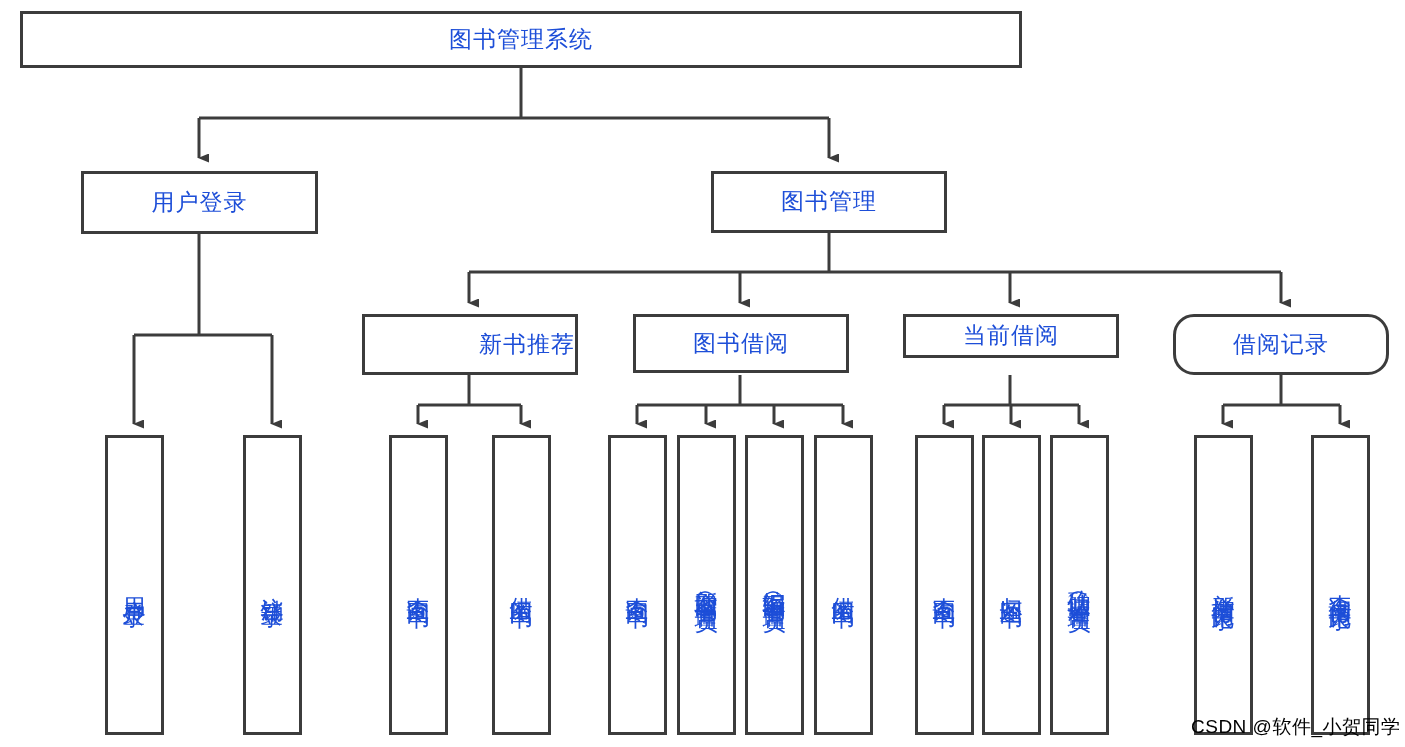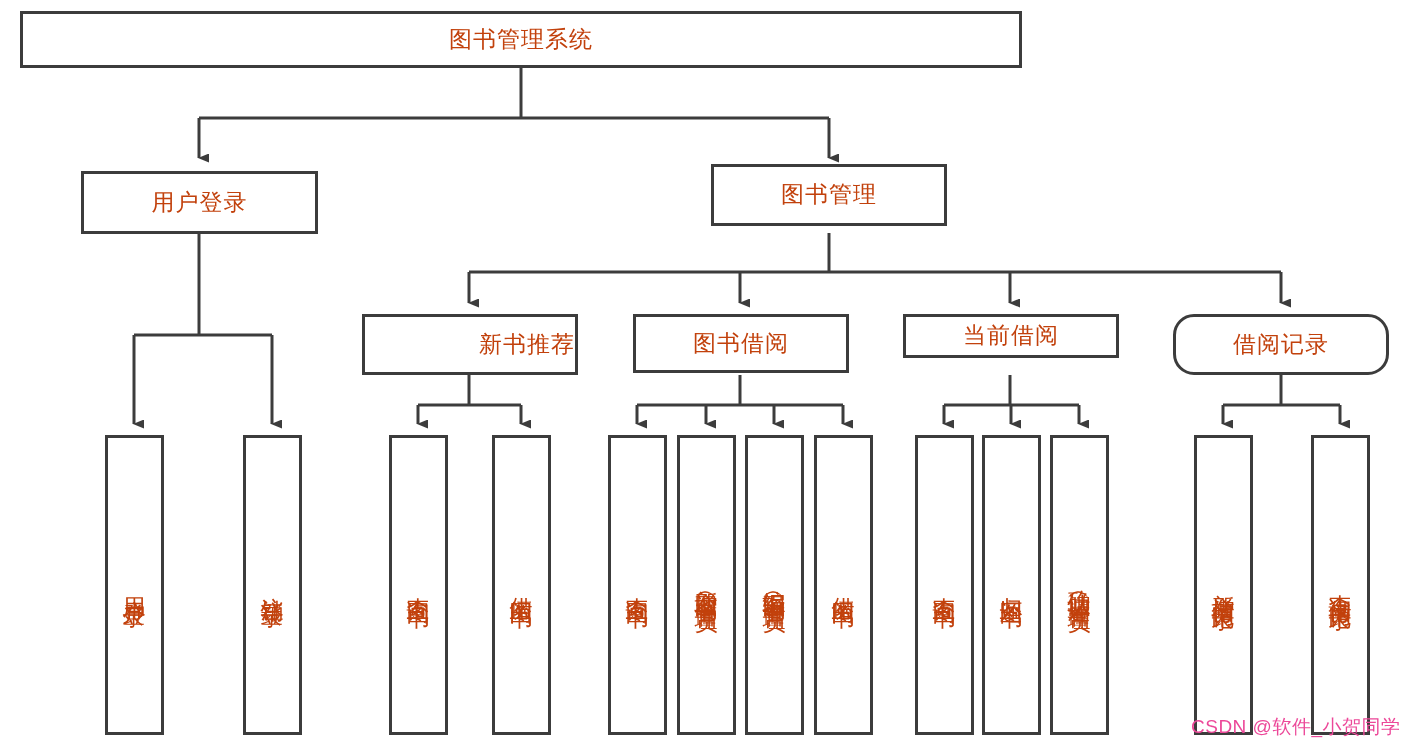--- a/index.html
+++ b/index.html
@@ -26,21 +26,21 @@
     height: 747px;
   }
   .node {
     position: absolute;
     box-sizing: border-box;
     border: 3px solid #3c3c3c;
     background: #ffffff;
     display: flex;
     align-items: center;
     justify-content: center;
-    color: #c2410c;
+    color: #1d4ed8;
     z-index: 2;
   }
   .node.h {
     font-size: 23px;
     letter-spacing: 1px;
     line-height: 1.2;
     white-space: nowrap;
   }
   .node.leaf {
     font-size: 23px;
@@ -52,21 +52,21 @@
   .node.leaf .vtext {
     writing-mode: vertical-rl;
     text-orientation: upright;
     line-height: 1.05;
     letter-spacing: 3px;
     display: block;
     max-height: 100%;
   }
   .watermark {
     position: absolute;
-    color: #ec4899;
+    color: #000000;
     font-size: 19px;
     letter-spacing: 0.5px;
     white-space: nowrap;
     z-index: 3;
     pointer-events: none;
   }
 </style>
 </head>
 <body>
 
@@ -122,21 +122,21 @@
     </g>
   </svg>
 
   <div class="node h" style="left:20px; top:11px; width:1002px; height:57px;">
     <span>图书管理系统</span>
   </div>
 
   <div class="node h" style="left:81px; top:171px; width:237px; height:63px;">
     <span>用户登录</span>
   </div>
-  <div class="node h" style="left:711px; top:164px; width:236px; height:62px;">
+  <div class="node h" style="left:711px; top:171px; width:236px; height:62px;">
     <span>图书管理</span>
   </div>
 
   <div class="node h" style="left:362px; top:314px; width:216px; height:61px;justify-content:flex-end;">
     <span>新书推荐</span>
   </div>
   <div class="node h" style="left:633px; top:314px; width:216px; height:59px;">
     <span>图书借阅</span>
   </div>
   <div class="node h" style="left:903px; top:314px; width:216px; height:44px;">

